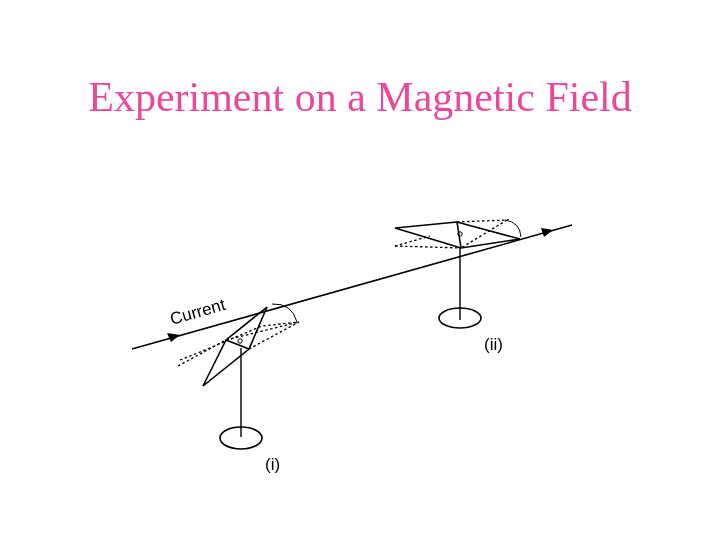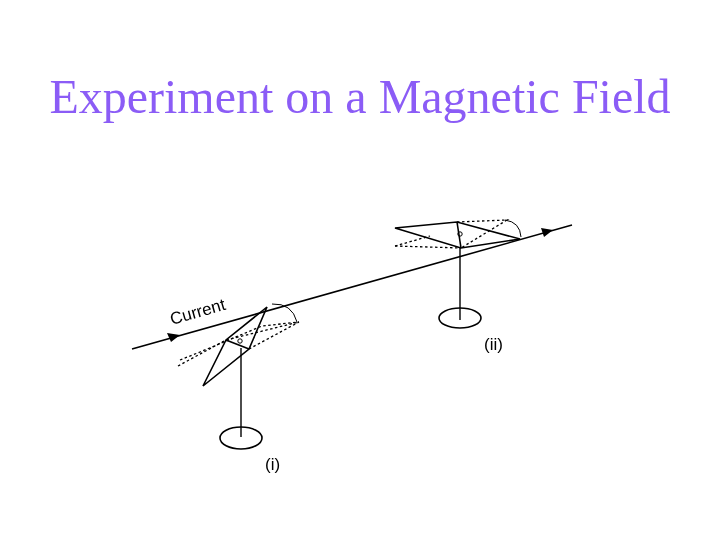--- a/index.html
+++ b/index.html
@@ -1,21 +1,21 @@
 <!DOCTYPE html>
 <html><head>
   <meta charset="utf-8">
   <style>
     html, body { margin: 0; padding: 0; background: #ffffff; }
     body { width: 720px; height: 540px; position: relative; overflow: hidden; }
     .title {
       position: absolute; left: 0; top: 72px; width: 720px;
       text-align: center;
       font-family: "Liberation Serif", "DejaVu Serif", serif;
-      font-size: 48px; color: #8b5cf6; line-height: 50px;
+      font-size: 42px; color: #ec4899; line-height: 50px;
     }
     svg { position: absolute; left: 0; top: 0; }
     .lbl { font-family: "Liberation Sans", "DejaVu Sans", sans-serif; }
   </style>
 </head>
 <body>
 
 <div class="title">Experiment on a Magnetic Field</div>
 
 <svg width="720" height="540" viewBox="0 0 720 540">

